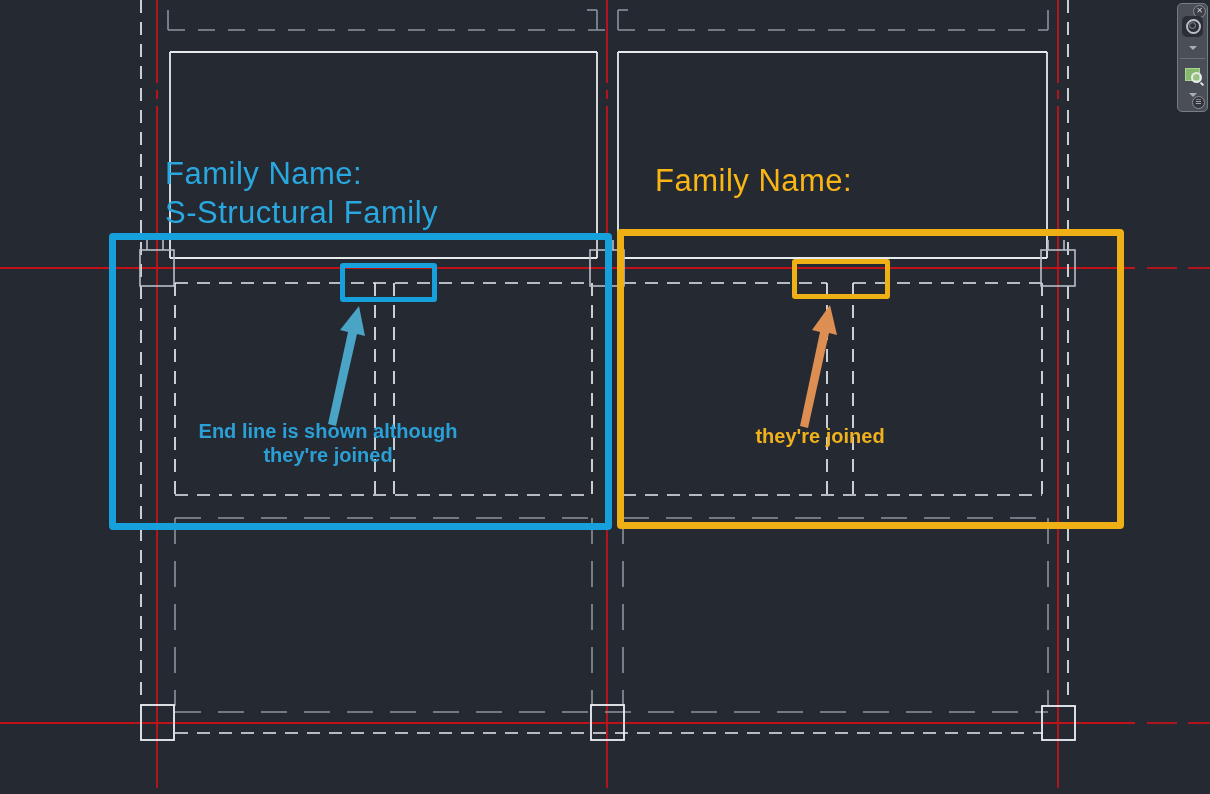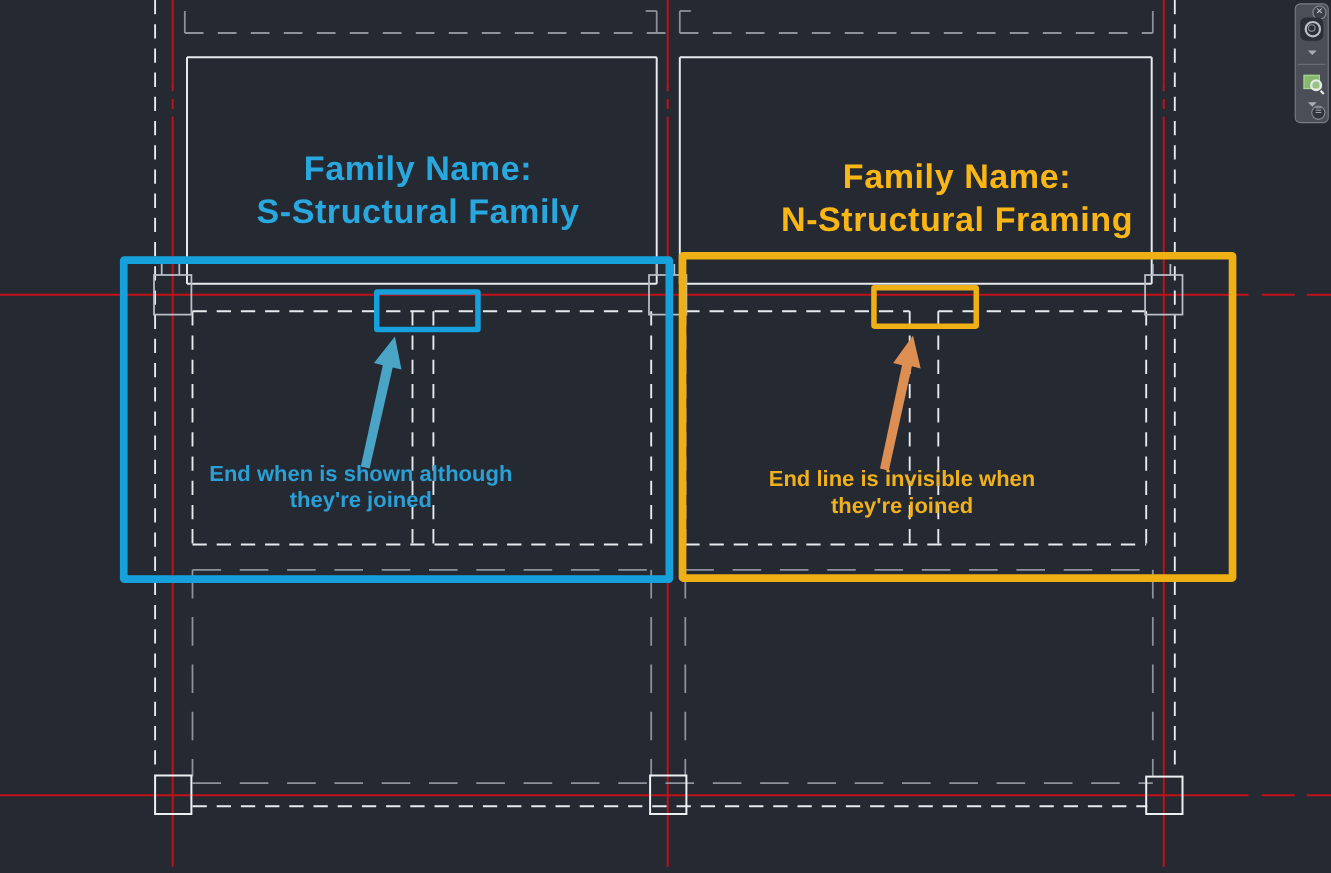--- a/index.html
+++ b/index.html
@@ -8,21 +8,21 @@
     background:var(--background,#252932);
     font-family:"Liberation Sans", sans-serif;
   }
   .canvas svg.plan{position:absolute;left:0;top:0;}
   .abs{position:absolute;}
   .hl-box{position:absolute;background:transparent;}
   .hl-blue-big{left:109px;top:233px;width:489px;height:283px;border:7px solid var(--cyan_box);border-radius:4px;}
   .hl-yellow-big{left:617px;top:229px;width:493px;height:286px;border:7px solid var(--gold_box);border-radius:4px;}
   .hl-blue-small{left:340px;top:263px;width:87px;height:29px;border:5px solid var(--cyan_box);border-radius:3px;}
   .hl-yellow-small{left:792px;top:259px;width:88px;height:30px;border:5px solid var(--gold_box);border-radius:3px;}
-  .title{position:absolute;text-align:center;font-weight:bold;font-size:31px;line-height:39px;letter-spacing:0.5px;white-space:nowrap;}
+  .title{position:absolute;font-weight:normal;font-size:31px;line-height:39px;letter-spacing:0.5px;white-space:nowrap;margin-top:20px;}
   .title-left{left:165px;top:134px;width:430px;color:var(--cyan_text);}
   .title-right{left:655px;top:141px;width:430px;color:var(--gold_text);}
   .caption{position:absolute;text-align:center;font-weight:bold;font-size:20px;line-height:24px;}
   .caption-left{left:178px;top:419px;width:300px;color:var(--cyan_caption);}
   .caption-right{left:670px;top:424px;width:300px;color:var(--gold_caption);}
   
   .navbar{position:absolute;left:1177px;top:3px;width:29px;height:107px;
     background:var(--navbar_bg);border:1px solid var(--navbar_border);border-radius:5px;
     display:flex;flex-direction:column;align-items:center;}
   .nav-close{position:absolute;top:1px;right:1px;width:11px;height:11px;border-radius:50%;
@@ -143,29 +143,27 @@
     <polygon fill="var(--cyan_arrow)" points="359,306 365,336 357,334 336,426 328,424 348,332 340,330"></polygon>
     <polygon fill="var(--orange_arrow)" points="830,305 837,335 829,333 808,428 800,426 820,332 812,330"></polygon>
   </svg>
 
   <div class="title title-left">
     <div>Family Name:</div>
     <div>S-Structural Family</div>
   </div>
   <div class="title title-right">
     <div>Family Name:</div>
-    <div>N-Structural Framing</div>
   </div>
 
   <div class="caption caption-left">
-    <div>End when is shown although</div>
+    <div>End line is shown although</div>
     <div>they're  joined</div>
   </div>
   <div class="caption caption-right">
-    <div>End line is invisible when</div>
     <div>they're joined</div>
   </div>
 
   <div class="navbar">
     <div class="nav-close">✕</div>
     <div class="wheel">
       <div class="ring"></div>
       <div class="ring2"></div>
     </div>
     <div class="chev"></div>

